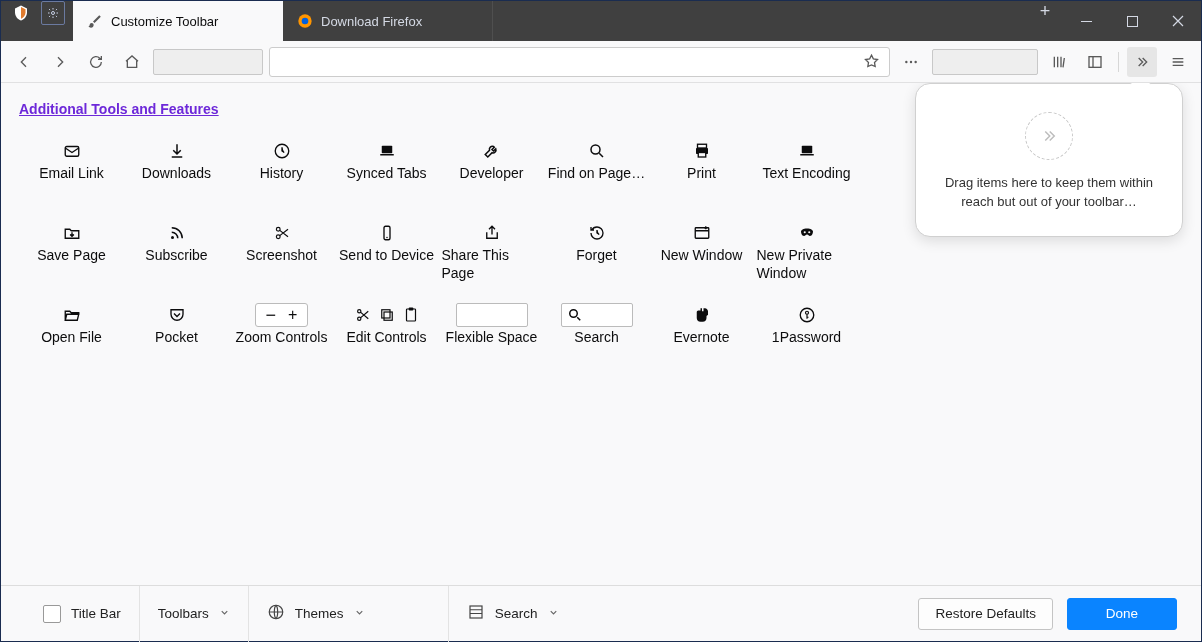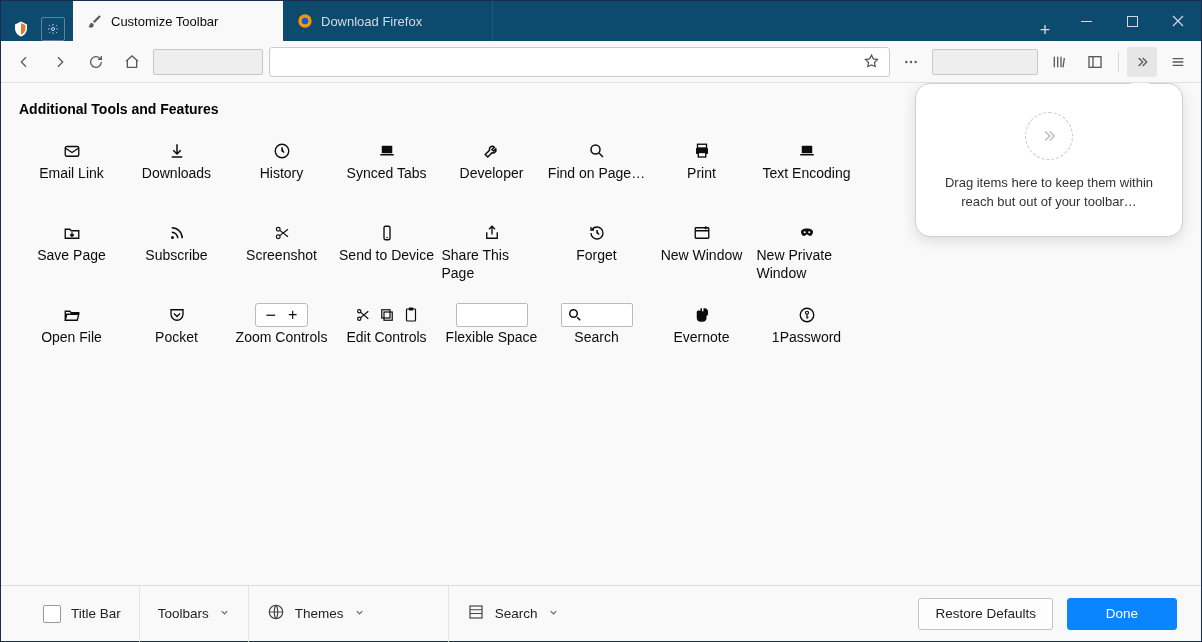--- a/index.html
+++ b/index.html
@@ -1,38 +1,38 @@
 <!DOCTYPE html>
 <html><head>
 <meta charset="utf-8">
 <style>
 *{box-sizing:border-box;margin:0;padding:0;font-family:"Segoe UI",Arial,sans-serif;}
 html,body{width:1202px;height:642px;overflow:hidden;background:#f0f0f0;}
 .window{width:1202px;height:642px;border:1px solid #1a2c50;background:#f9f9fa;display:flex;flex-direction:column;}
-.titlebar{height:40px;background:#0c4a6e;display:flex;align-items:flex-end;}
+.titlebar{height:40px;background:#404040;display:flex;align-items:flex-start;}
 .titlebar .pinned{display:flex;align-items:center;padding:0 8px;gap:8px;}
 .pinned-icon{width:24px;height:24px;display:flex;align-items:center;justify-content:center;}
 .tabs{display:flex;align-items:stretch;}
 .tab{height:40px;display:flex;align-items:center;padding:0 14px;gap:8px;min-width:210px;color:#d4d9e4;font-size:13px;border-right:1px solid rgba(255,255,255,0.08);cursor:default;}
 .tab.active{background:#f9f9fa;color:#0c0c0d;}
 .tab .ticon{width:16px;height:16px;display:flex;align-items:center;justify-content:center;}
 .titlebar .spacer{flex:1;}
 .win-controls{display:flex;align-items:center;}
 .win-btn{width:46px;height:40px;display:flex;align-items:center;justify-content:center;color:#d4d9e4;}
 .new-tab{width:36px;display:flex;align-items:center;justify-content:center;color:#d4d9e4;font-size:18px;}
 .toolbar{height:42px;background:#f9f9fa;border-bottom:1px solid #e1e1e2;display:flex;align-items:center;padding:0 8px;gap:6px;}
 .tbtn{width:30px;height:30px;display:flex;align-items:center;justify-content:center;color:#5a5a5a;border-radius:3px;}
 .tbtn svg{width:16px;height:16px;}
 .placeholder-box{height:26px;border:1px solid #c8c8c8;background:#eee;border-radius:2px;}
 .urlbar{flex:1;height:30px;border:1px solid #ccc;background:#fff;border-radius:3px;display:flex;align-items:center;padding-right:4px;}
 .urlbar .inner{flex:1;}
 .urlbar .star{width:28px;height:28px;display:flex;align-items:center;justify-content:center;color:#5a5a5a;}
 .overflow-btn{background:#e6e6e6;}
 .content{flex:1;position:relative;padding:18px 10px 10px 18px;overflow:hidden;background:#f9f9fa;}
-.section-title{font-size:14px;font-weight:600;color:#000000;margin-bottom:14px;}
+.section-title{font-size:14px;font-weight:600;color:#6d28d9;margin-bottom:14px;text-decoration:underline;}
 .grid{display:flex;flex-wrap:wrap;width:880px;}
 .tool{width:105px;height:82px;display:flex;flex-direction:column;align-items:center;justify-content:flex-start;padding-top:6px;cursor:grab;}
 .tool .ticon{height:28px;display:flex;align-items:center;justify-content:center;color:#0c0c0d;}
 .tool .ticon svg{width:18px;height:18px;}
 .tool .tlabel{font-size:14px;color:#0c0c0d;text-align:left;line-height:1.25;max-width:100px;}
 .zoom-controls{display:flex;align-items:center;gap:12px;border:1px solid #bbb;background:#fff;padding:2px 10px;border-radius:3px;height:24px;}
 .edit-controls{display:flex;align-items:center;gap:6px;}
 .edit-controls svg{width:14px;height:14px;}
 .searchbox{width:72px;height:24px;border:1px solid #bbb;background:#fff;border-radius:2px;display:flex;align-items:center;padding-left:4px;}
 .flexspace{width:72px;height:24px;border:1px solid #bbb;background:#fff;border-radius:2px;}

